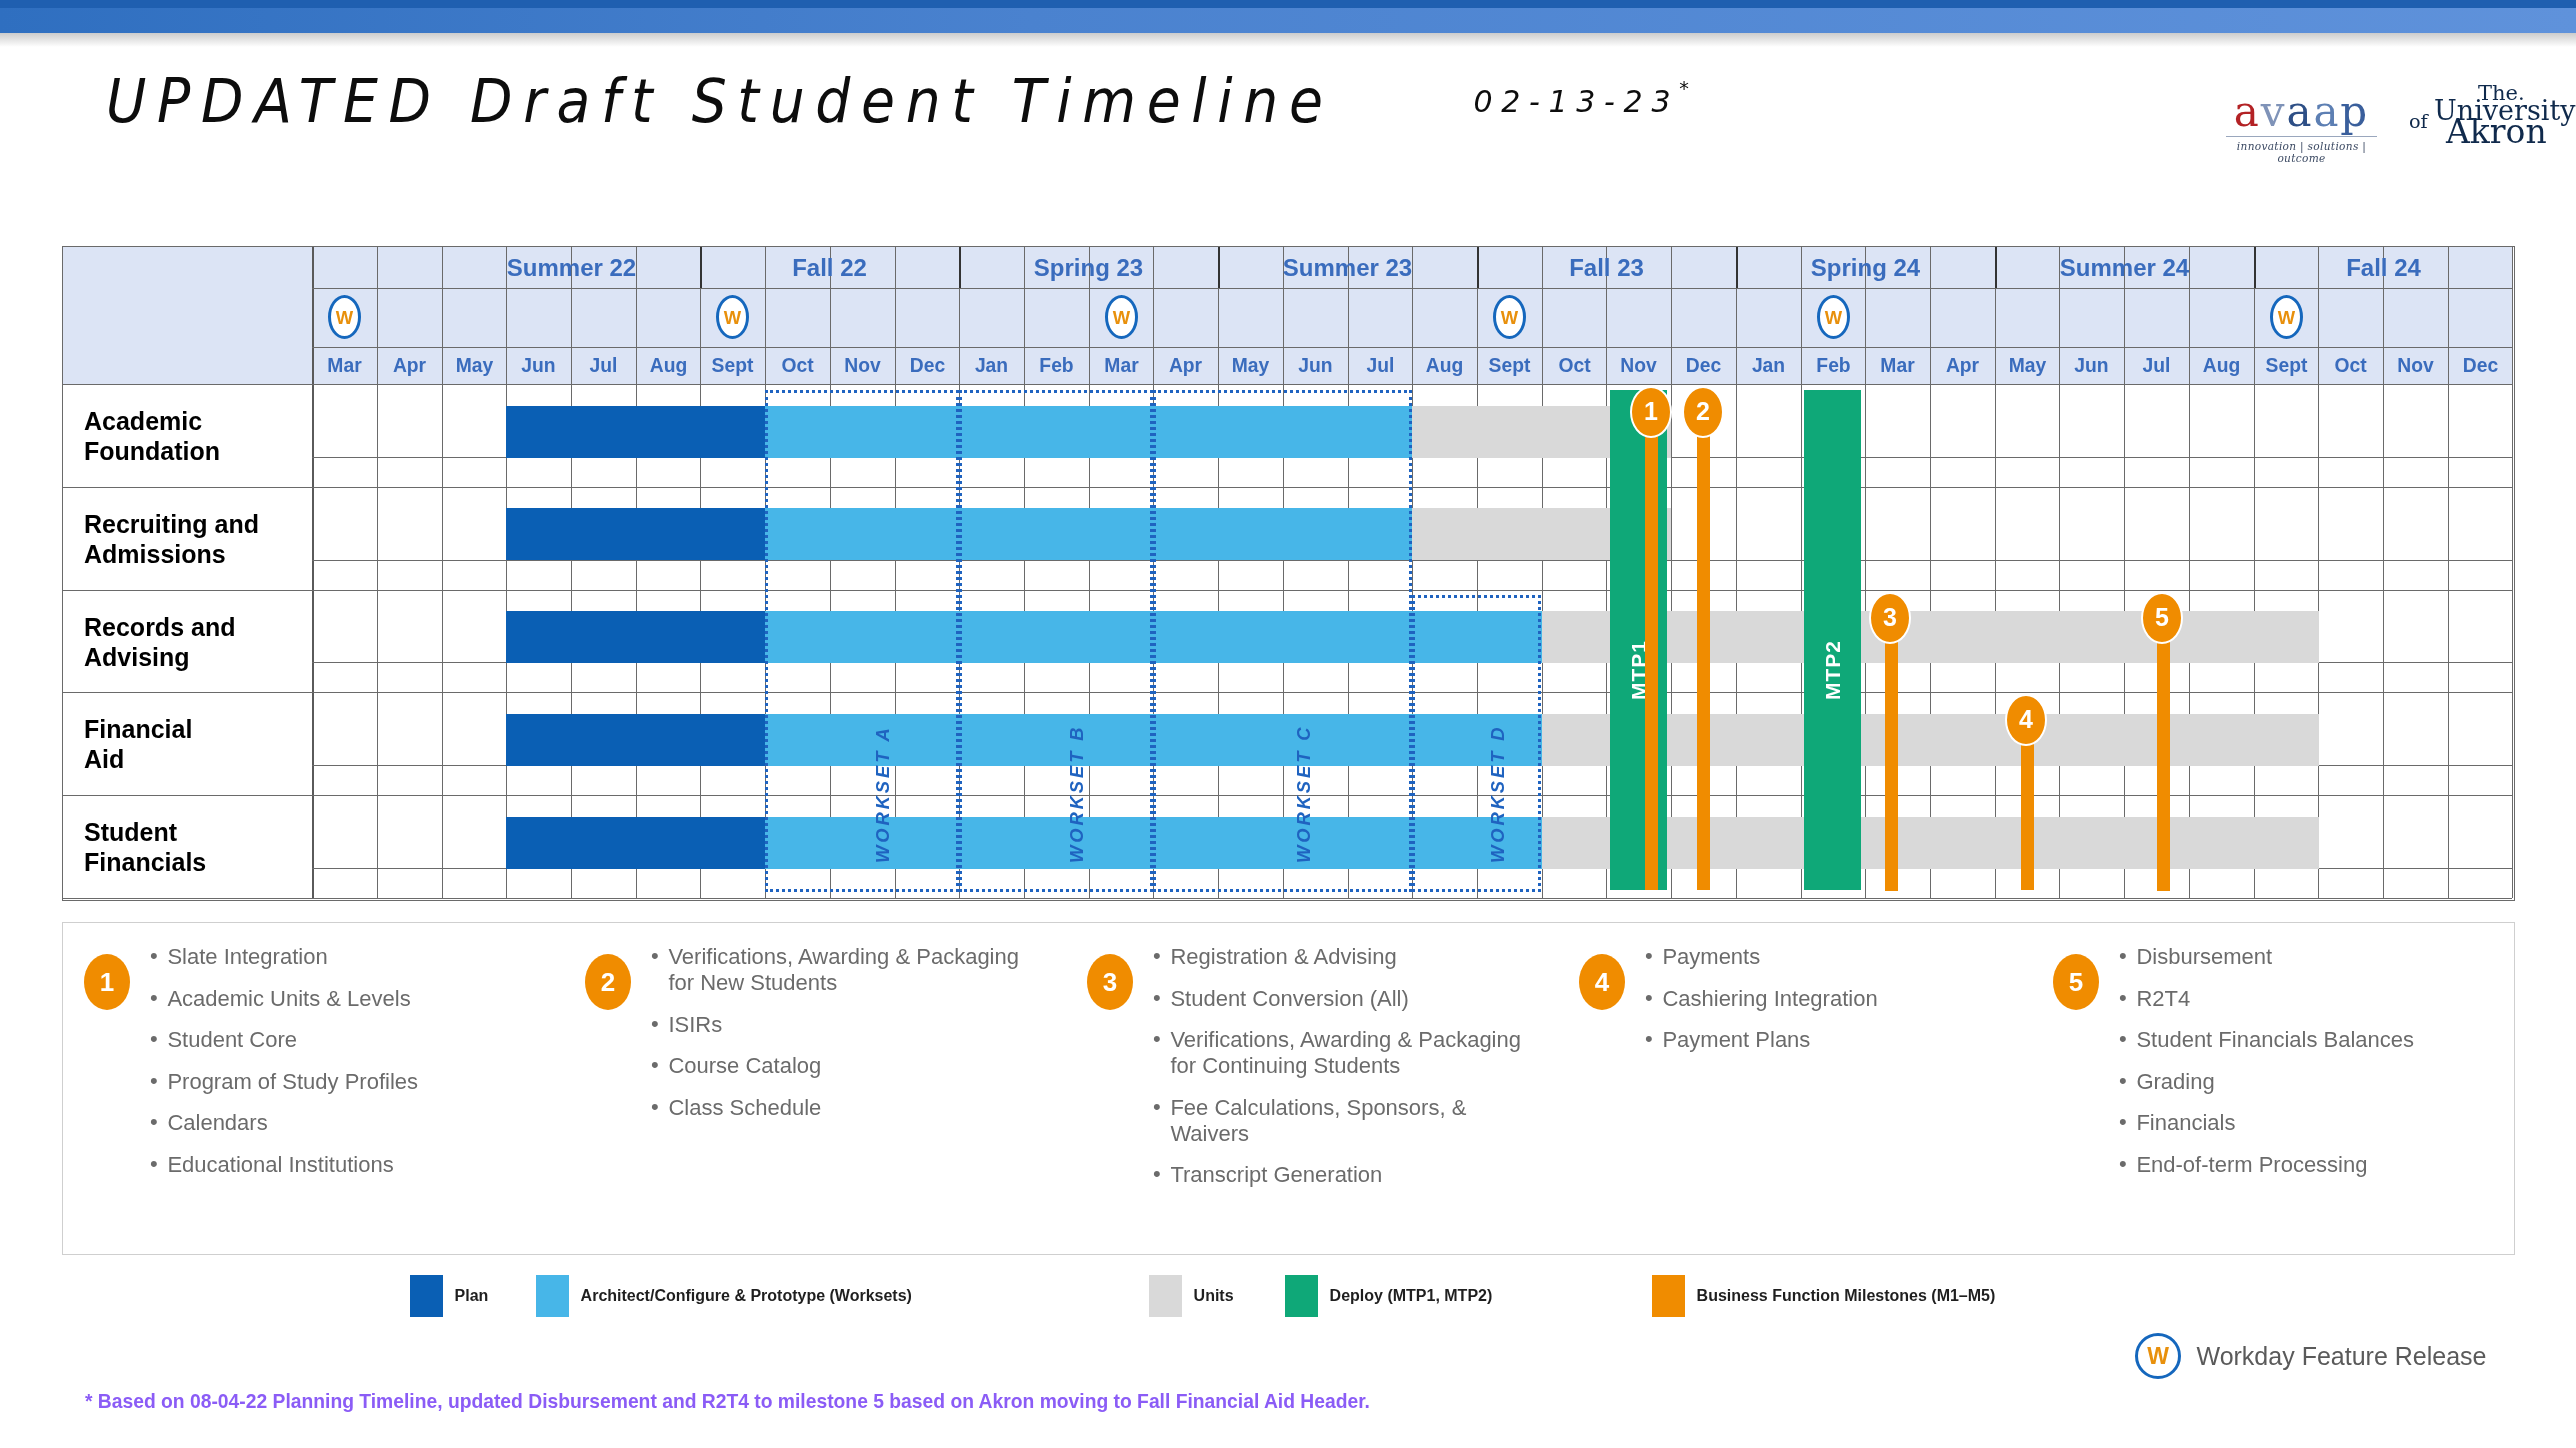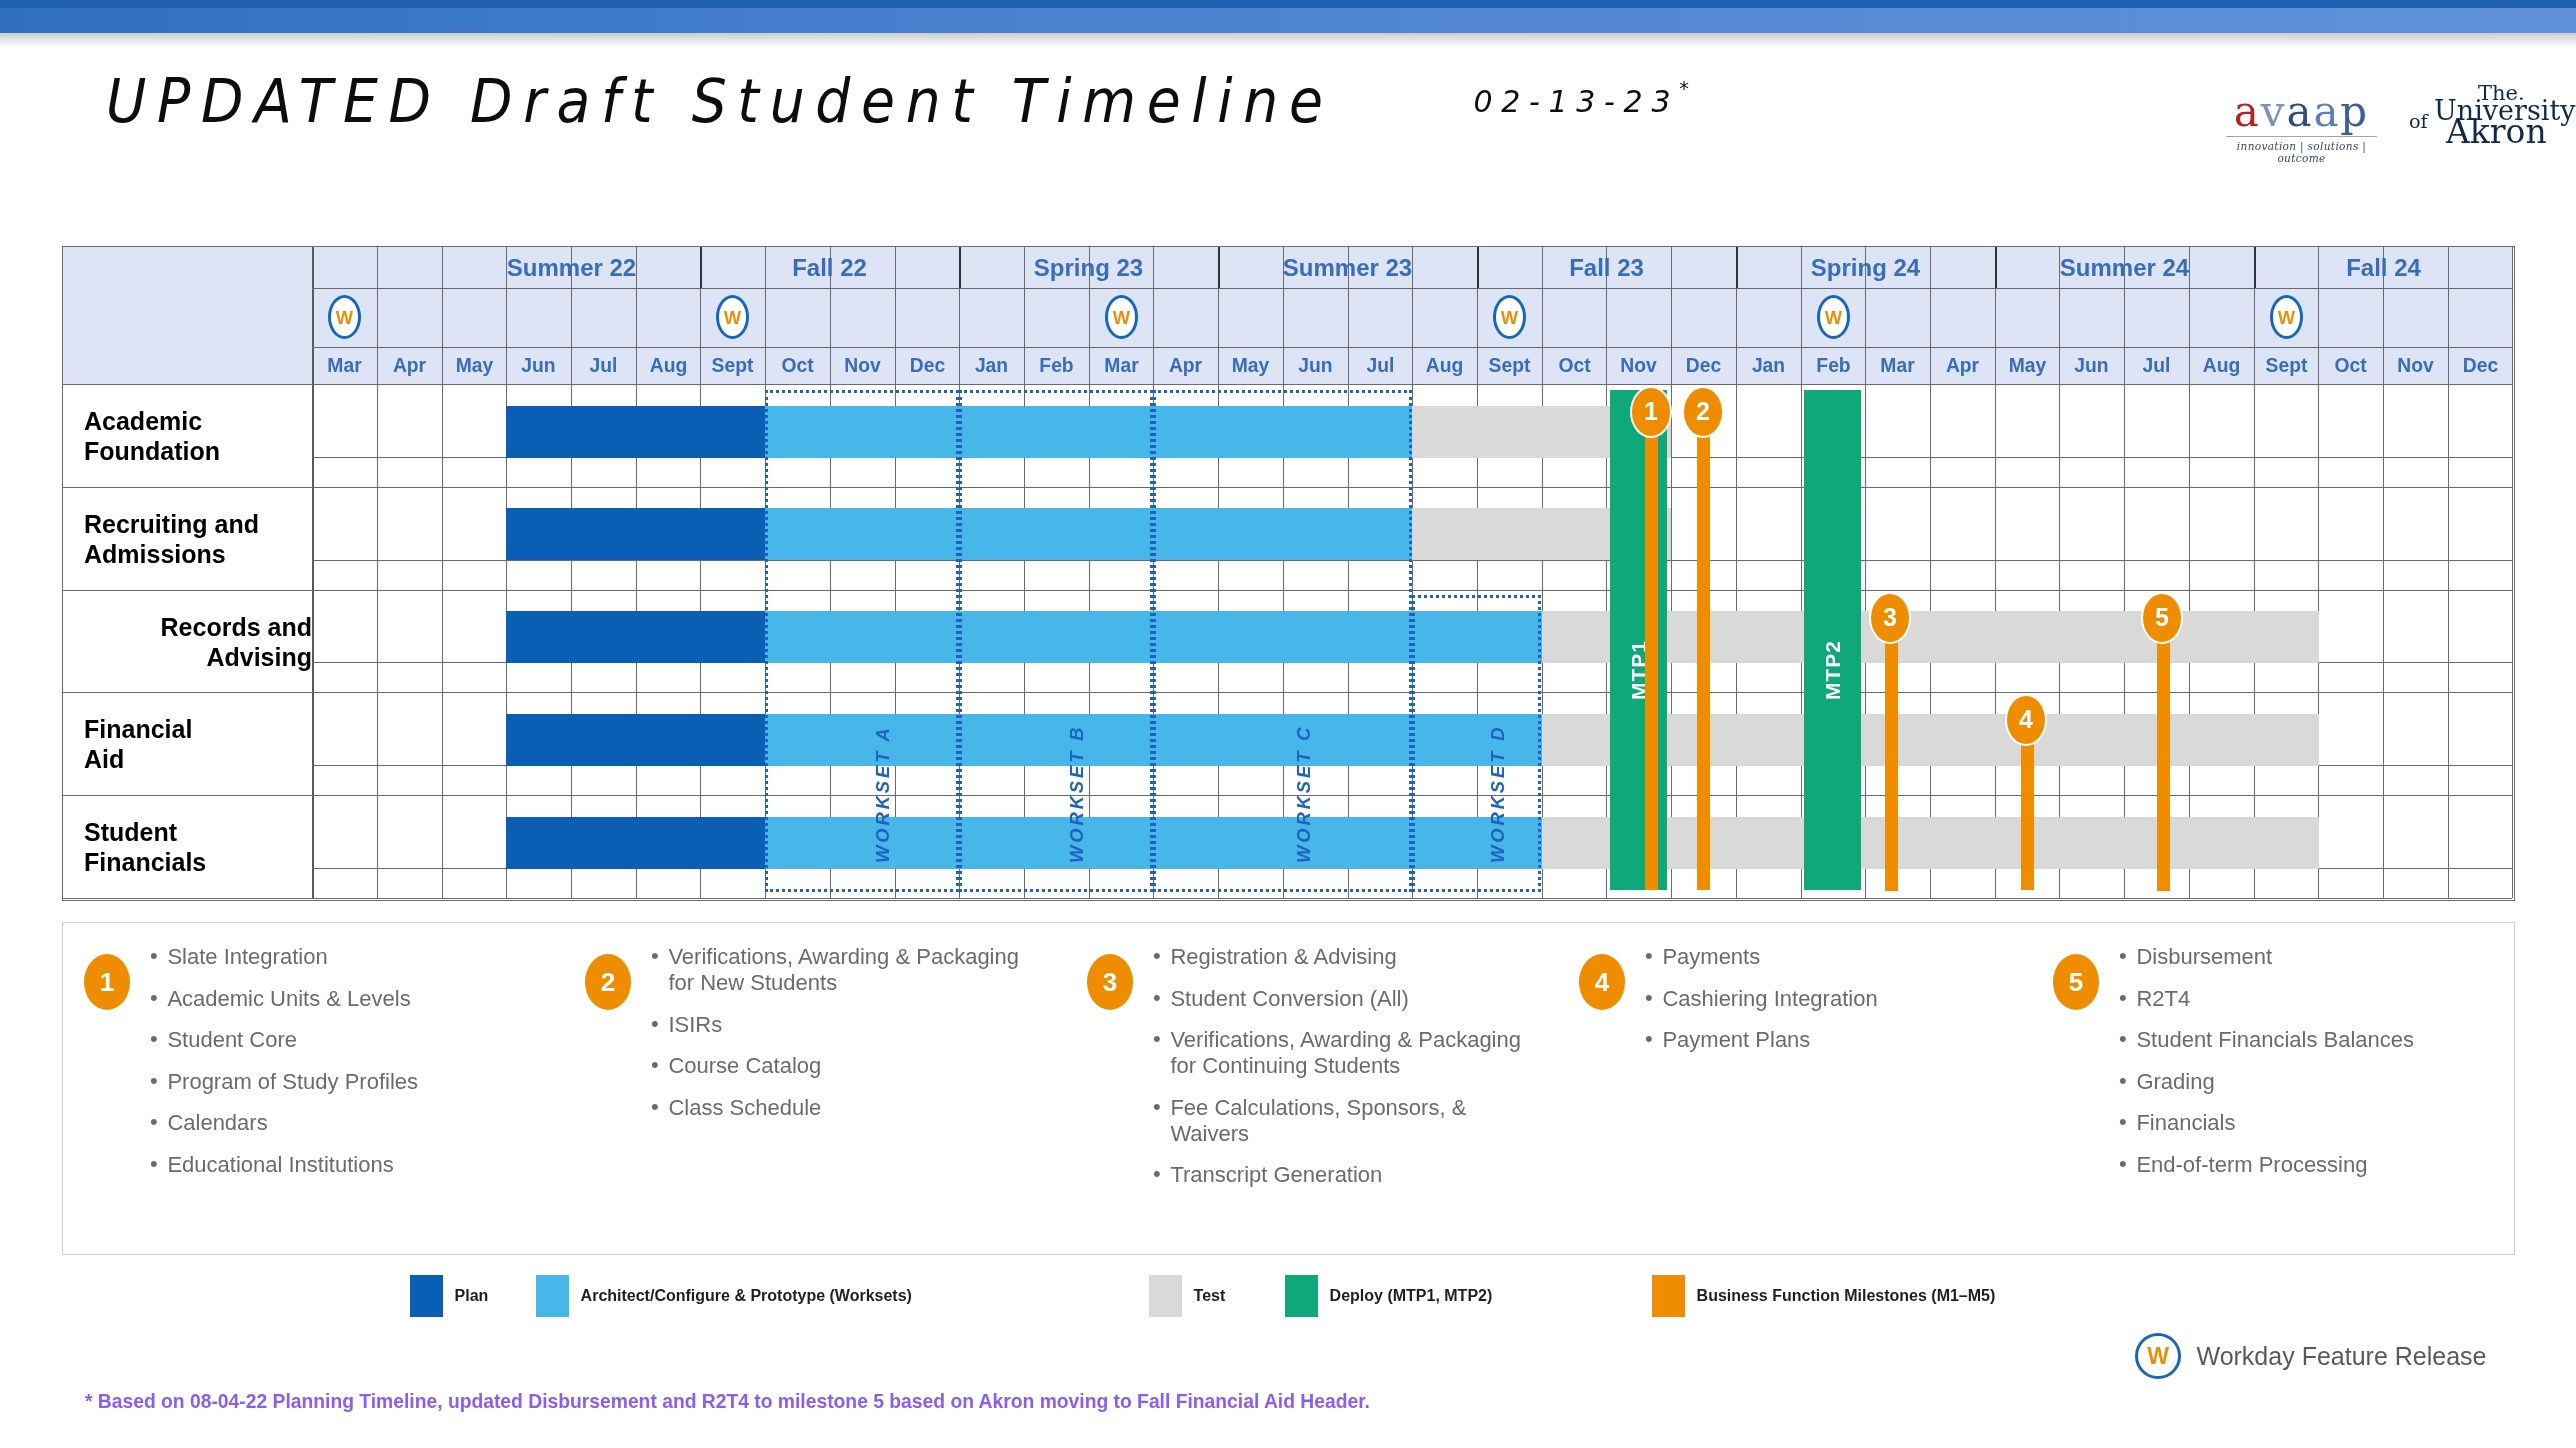--- a/index.html
+++ b/index.html
@@ -240,21 +240,21 @@
     <div class="grid-line-h" style="top: 313px; left: 249px; width: 2200px;"></div>
     <div class="rowlabel" style="top: 240px; width: 249px; height: 103px;">
       <span>Recruiting and</span>
       <span>Admissions</span>
     </div>
     <div class="bar bar-test" style="left: 1349px; top: 261px; width: 259px; height: 52px;"></div>
     <div class="bar bar-arch" style="left: 702px; top: 261px; width: 647px; height: 52px;"></div>
     <div class="bar bar-plan" style="left: 443px; top: 261px; width: 259px; height: 52px;"></div>
     <div class="grid-line-h" style="top: 445px;"></div>
     <div class="grid-line-h" style="top: 415px; left: 249px; width: 2200px;"></div>
-    <div class="rowlabel" style="top: 343px; width: 249px; height: 103px; text-align: right;">
+    <div class="rowlabel" style="top: 343px; width: 249px; height: 103px;">
       <span>Records and</span>
       <span>Advising</span>
     </div>
     <div class="bar bar-test" style="left: 1479px; top: 364px; width: 777px; height: 52px;"></div>
     <div class="bar bar-arch" style="left: 702px; top: 364px; width: 777px; height: 52px;"></div>
     <div class="bar bar-plan" style="left: 443px; top: 364px; width: 259px; height: 52px;"></div>
     <div class="grid-line-h" style="top: 548px;"></div>
     <div class="grid-line-h" style="top: 518px; left: 249px; width: 2200px;"></div>
     <div class="rowlabel" style="top: 445px; width: 249px; height: 103px;">
       <span>Financial</span>
@@ -352,21 +352,21 @@
     <div class="lg-item" style="left: 410px;">
       <div class="lg-sw" style="background: rgb(10, 95, 180);"></div>
       <div class="lg-txt">Plan</div>
     </div>
     <div class="lg-item" style="left: 536px;">
       <div class="lg-sw" style="background: rgb(71, 182, 232);"></div>
       <div class="lg-txt">Architect/Configure &amp; Prototype (Worksets)</div>
     </div>
     <div class="lg-item" style="left: 1149px;">
       <div class="lg-sw" style="background: rgb(217, 217, 217);"></div>
-      <div class="lg-txt">Test</div>
+      <div class="lg-txt">Units</div>
     </div>
     <div class="lg-item" style="left: 1285px;">
       <div class="lg-sw" style="background: rgb(15, 168, 120);"></div>
       <div class="lg-txt">Deploy (MTP1, MTP2)</div>
     </div>
     <div class="lg-item" style="left: 1652px;">
       <div class="lg-sw" style="background: rgb(240, 140, 0);"></div>
       <div class="lg-txt">Business Function Milestones (M1–M5)</div>
     </div>
   </div>

